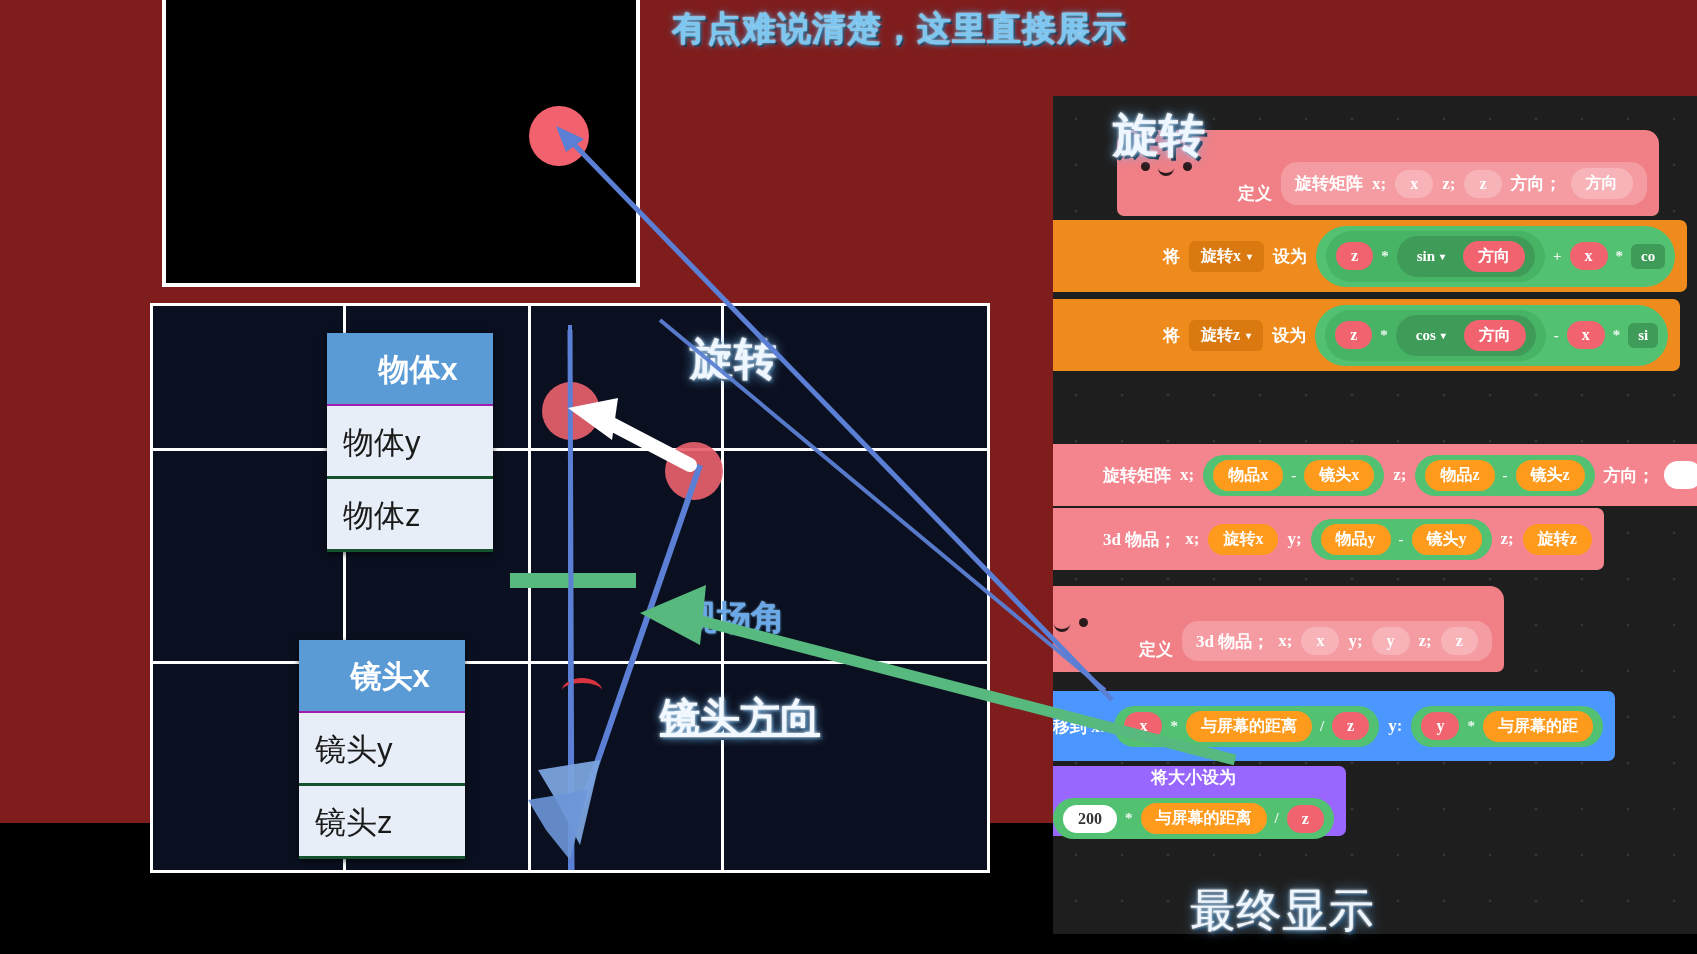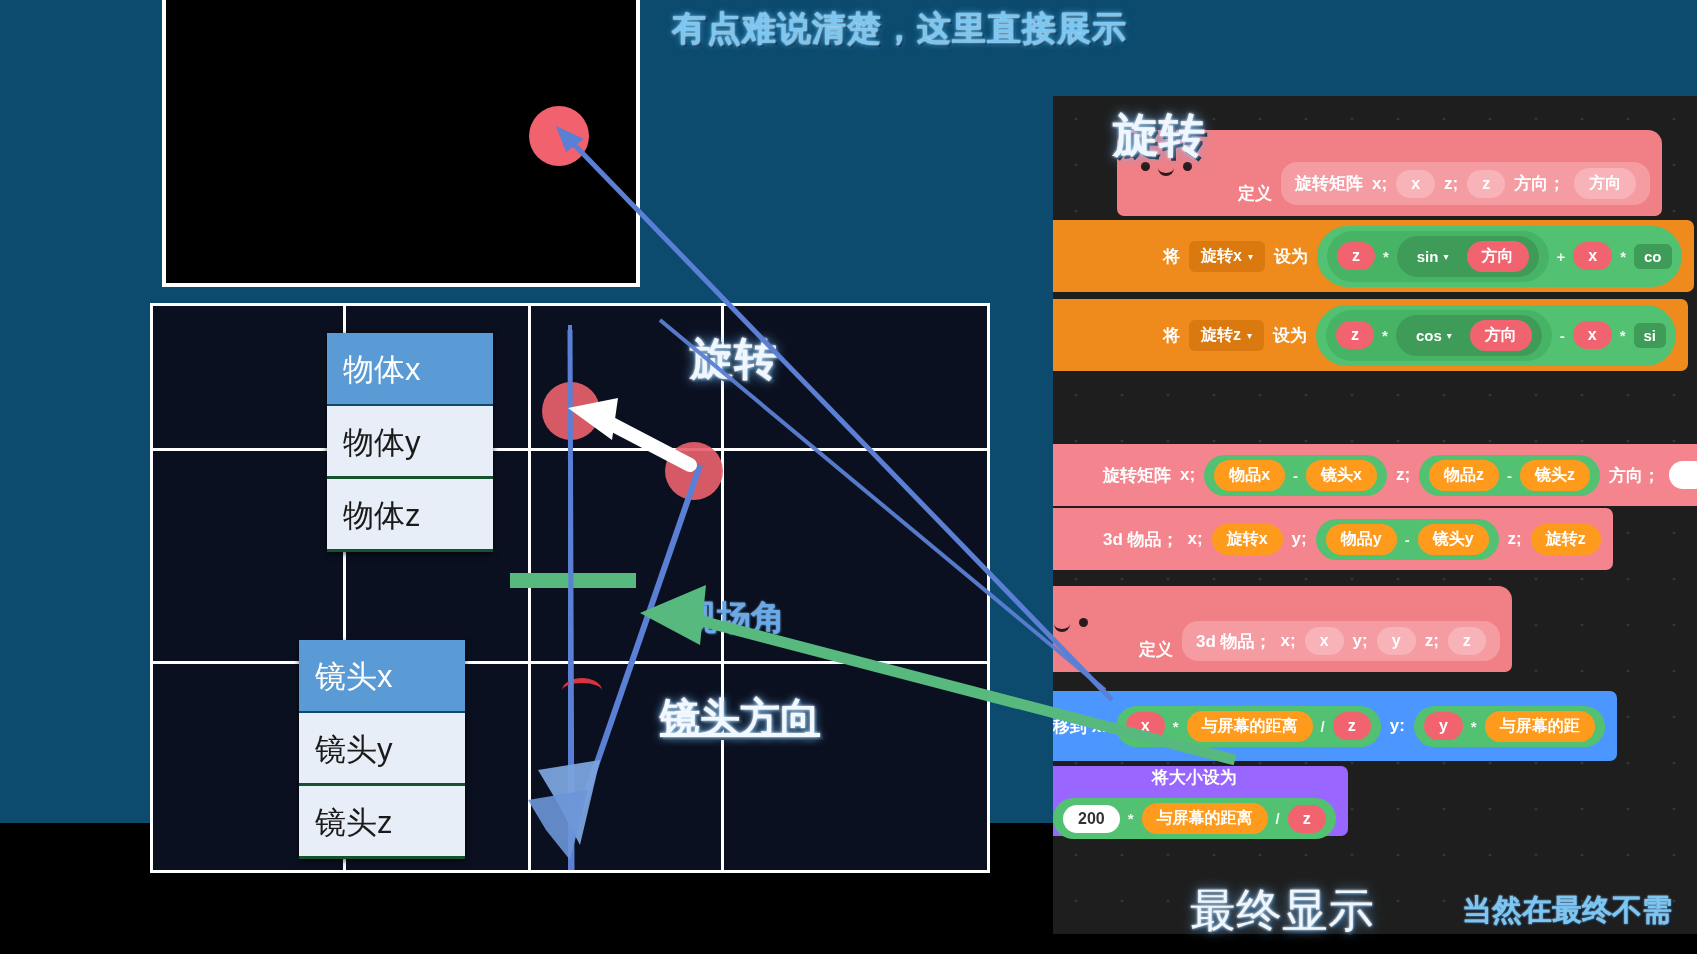--- a/index.html
+++ b/index.html
@@ -1,18 +1,18 @@
 <!DOCTYPE html>
 <html><head>
 <meta charset="utf-8">
 <style>
   html,body{margin:0;padding:0;background:#000;}
   body{width:1697px;height:954px;overflow:hidden;position:relative;
        font-family:"Liberation Sans","DejaVu Sans",sans-serif;}
-  .stage{position:absolute;left:0;top:0;width:1697px;height:823px;background:#0c4a6e;}
+  .stage{position:absolute;left:0;top:0;width:1697px;height:823px;background:#7f1d1d;}
 
   
   #preview-panel{position:absolute;left:162px;top:-8px;width:478px;height:295px;
                  background:#000;border:4px solid #fff;box-sizing:border-box;}
   #preview-dot{position:absolute;left:363px;top:110px;width:60px;height:60px;border-radius:50%;
                background:#f1616e;}
 
   
   #headline{position:absolute;left:672px;top:6px;font-size:34px;font-weight:bold;
             color:#7cc6f2;letter-spacing:1px;
@@ -22,21 +22,21 @@
   #space-panel{position:absolute;left:150px;top:303px;width:840px;height:570px;
                background:#0b1020;border:3px solid #ffffff;box-sizing:border-box;}
   .gridline{position:absolute;background:#ffffff;}
   .gl-h{height:3px;left:0;width:100%;}
   .gl-v{width:3px;top:0;height:100%;}
 
   
   .var-list{position:absolute;width:166px;box-shadow:0 2px 6px rgba(0,0,0,.6);}
   .var-item{height:73px;line-height:73px;padding-left:16px;box-sizing:border-box;
             font-size:31px;color:#1a1a1a;background:#e8eef7;border-bottom:3px solid #14532d;}
-  .var-item.sel{background:#5b9bd5;color:#fff;font-weight:normal;border-bottom:2px solid #0c4a6e;}
+  .var-item.sel{background:#5b9bd5;color:#fff;font-weight:bold;border-bottom:2px solid #a21caf;text-align:center;}
   #object-vars{left:327px;top:333px;}
   #camera-vars{left:299px;top:640px;}
 
   
   #axis-line{position:absolute;left:568px;top:325px;width:4px;height:545px;background:#5b7fd4;}
   .ball{position:absolute;border-radius:50%;background:#e8606d;opacity:.92;}
   #ball-a{left:542px;top:382px;width:58px;height:58px;}
   #ball-b{left:665px;top:442px;width:58px;height:58px;}
   #green-bar{position:absolute;left:510px;top:573px;width:126px;height:15px;background:#57b97e;}
   #red-arc{position:absolute;left:562px;top:678px;width:40px;height:20px;
@@ -51,21 +51,21 @@
               text-shadow:0 0 3px #fff,0 0 10px #6fb6ef,3px 3px 0 #10263c;text-decoration:underline;}
 
   
   #code-pane{position:absolute;left:1053px;top:96px;width:700px;height:838px;
              background:#1e1e1e;overflow:hidden;}
   #code-pane .dots{position:absolute;inset:0;
      background-image:radial-gradient(#3a3a3a 1.5px, transparent 1.6px);
      background-size:46px 46px;opacity:.85;}
   .blk{position:absolute;border-radius:7px;display:flex;align-items:center;
        gap:9px;padding:0 12px;box-sizing:border-box;color:#fff;font-weight:bold;
-       font-size:17px;white-space:nowrap;}
+       font-size:17px;white-space:nowrap;font-family:Liberation Serif, serif;}
   .hat{background:#f07f86;border-radius:14px 14px 7px 7px;}
   .define-inner{background:#f59ba2;border-radius:16px;padding:6px 14px;display:flex;
                 align-items:center;gap:9px;}
   .orange{background:#ef8b1c;}
   .blue{background:#4c97ff;}
   .purple{background:#9966ff;flex-direction:column;}
   .pinkrow{background:#f4848d;}
   .oval{border-radius:999px;padding:5px 15px;font-size:16px;display:inline-flex;
         align-items:center;gap:6px;}
   .o-pink{background:#f1646f;color:#fff;}
@@ -295,21 +295,20 @@
         <span class="op">*</span>
         <span class="oval o-orange">与屏幕的距离</span>
         <span class="op">/</span>
         <span class="oval o-pink">z</span>
       </span>
     </div>
   </div>
 
   <div id="lbl-rotate-code">旋转</div>
   <div id="lbl-final">最终显示</div>
-  <div id="lbl-note">当然在最终不需</div>
 
   <svg class="overlay" viewBox="0 0 1697 954">
 
     <line x1="1112" y1="700" x2="563" y2="133" stroke="#5b7fd4" stroke-width="5"></line>
     <polygon points="556,126 584,139 566,152" fill="#5b7fd4"></polygon>
 
     <line x1="1105" y1="690" x2="660" y2="320" stroke="#5b7fd4" stroke-width="4" opacity="0.95"></line>
 
     <line x1="570" y1="330" x2="572" y2="870" stroke="#5b7fd4" stroke-width="5"></line>
     <line x1="700" y1="465" x2="572" y2="835" stroke="#5b7fd4" stroke-width="6"></line>

